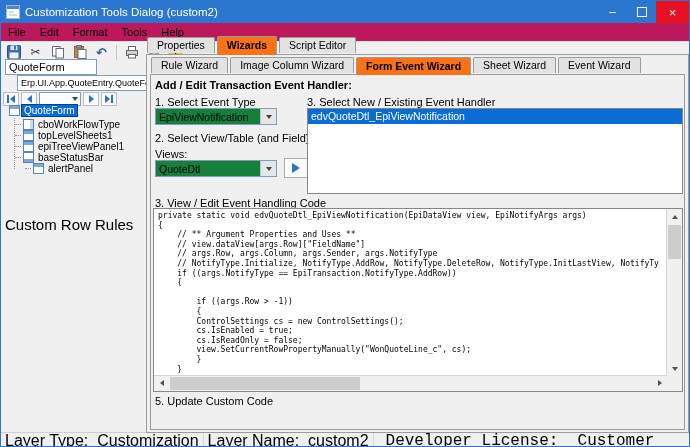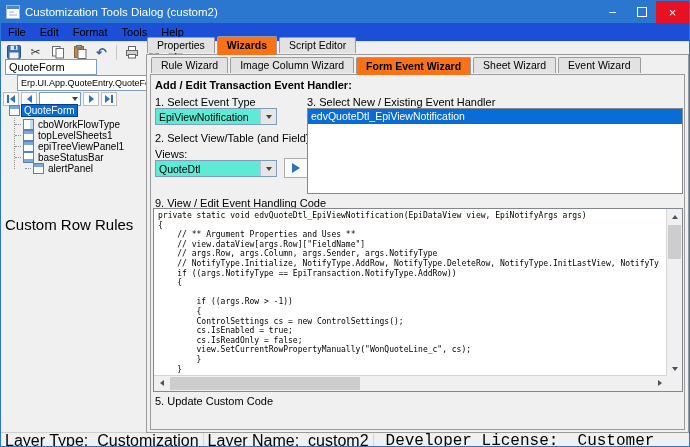--- a/index.html
+++ b/index.html
@@ -6,21 +6,21 @@
   body{font-family:"Liberation Sans","DejaVu Sans",sans-serif;font-size:11px;color:#000;background:#888;}
   #window{position:relative;width:690px;height:447px;box-sizing:border-box;background:#f0f0f0;border:1px solid #2b77cf;overflow:hidden;}
   
   .titlebar{position:absolute;left:0;top:0;right:0;height:22px;background:#2b77cf;display:flex;align-items:center;color:#fff;}
   .titlebar .app-icon{margin:0 5px 0 5px;display:flex;}
   .titlebar .title{flex:1;font-size:11.5px;white-space:nowrap;overflow:hidden;}
   .winbtn{width:29px;height:22px;display:flex;align-items:center;justify-content:center;font-size:12px;cursor:default;}
   .winbtn.close{background:#e81123;width:33px;font-size:13px;}
   .maxbox{width:8px;height:8px;border:1px solid #fff;display:block;}
   
-  .menubar{position:absolute;left:0;top:22px;right:0;height:18px;display:flex;align-items:center;background:#1d4ed8;border-bottom:1px solid #e3e3e3;}
+  .menubar{position:absolute;left:0;top:22px;right:0;height:18px;display:flex;align-items:center;background:#be185d;border-bottom:1px solid #e3e3e3;}
   .menu-item{padding:1px 7px;}
   
   .toolbar{position:absolute;left:3px;top:41px;height:20px;display:flex;align-items:center;gap:3px;}
   .tbtn{width:19px;height:19px;display:flex;align-items:center;justify-content:center;}
   .tsep{width:1px;height:15px;background:#c6c6c6;margin:0 2px;}
   .glyph-cut{font-size:12px;color:#333;}
   .glyph-undo{font-size:13px;font-weight:bold;color:#2f5fa5;}
   
   .field-box{position:absolute;background:#fff;border:1px solid #7f9db9;display:flex;align-items:center;padding-left:3px;white-space:nowrap;overflow:hidden;}
   .nav{position:absolute;left:2px;top:90px;height:15px;display:flex;gap:2px;align-items:center;}
@@ -37,21 +37,21 @@
   .tree-label{padding:0 2px;}
   .tree-label.selected{background:#0a6cd6;color:#fff;outline:1px solid #07408a;}
   .static-label{position:absolute;white-space:nowrap;}
   
   .tabs{position:absolute;display:flex;align-items:flex-end;z-index:2;}
   .tab{height:15px;line-height:14px;margin-bottom:2px;padding:0 9px;background:#e2e2e2;border:1px solid #9b9b9b;border-bottom:none;margin-right:2px;border-radius:2px 2px 0 0;font-size:10.5px;white-space:nowrap;}
   .tab.selected{height:18px;line-height:16px;margin-bottom:0;background:#f97316;font-weight:bold;}
   .subtab.selected{height:17px;}
   .page{position:absolute;background:#f0f0f0;border:1px solid #9b9b9b;z-index:1;}
   
-  .combo{position:absolute;height:17px;box-sizing:border-box;background:#5eead4;border:1px solid #7f9db9;display:flex;align-items:center;}
+  .combo{position:absolute;height:17px;box-sizing:border-box;background:#15803d;border:1px solid #7f9db9;display:flex;align-items:center;}
   .combo .val{flex:1;padding-left:3px;font-size:10.5px;white-space:nowrap;overflow:hidden;}
   .combo .dd{width:15px;align-self:stretch;background:#e6e6e6;border-left:1px solid #b5c7d8;display:flex;align-items:center;justify-content:center;}
   .playbtn{position:absolute;width:24px;height:20px;box-sizing:border-box;border:1px solid #adadad;background:#fbfbfb;display:flex;align-items:center;justify-content:center;}
   .tri-play{width:0;height:0;border-top:5px solid transparent;border-bottom:5px solid transparent;border-left:8px solid #2f6fc4;}
   .listbox{position:absolute;background:#fff;border:1px solid #828790;overflow:hidden;}
   .list-item.selected{height:15px;line-height:15px;background:#0a6cd6;color:#fff;padding-left:3px;font-size:10.5px;}
   .btn{position:absolute;height:19px;box-sizing:border-box;background:#ededed;border:1px solid #747474;font-size:10.5px;display:flex;align-items:center;justify-content:center;white-space:nowrap;}
   
   .codebox{position:absolute;background:#fff;border:1px solid #828790;overflow:hidden;}
   .codebox pre{position:absolute;left:4px;top:2px;right:17px;bottom:17px;margin:0;overflow:hidden;font-family:"DejaVu Sans Mono","Liberation Mono",monospace;font-size:8px;line-height:9.6px;tab-size:4;-moz-tab-size:4;white-space:pre;}
@@ -263,21 +263,21 @@
   </div>
   <div class="playbtn" style="left:283px;top:157px;z-index:2;">
     <i class="tri-play"></i>
   </div>
 
   <div class="static-label" style="left:306px;top:95px;z-index:2;">3. Select New / Existing Event Handler</div>
   <div class="listbox" style="left:306px;top:107px;width:374px;height:84px;z-index:2;">
     <div class="list-item selected">edvQuoteDtl_EpiViewNotification</div>
   </div>
 
-  <div class="static-label" style="left:154px;top:196px;z-index:2;">9. View / Edit Event Handling Code</div>
+  <div class="static-label" style="left:154px;top:196px;z-index:2;">3. View / Edit Event Handling Code</div>
   <div class="codebox" style="left:152px;top:207px;width:528px;height:182px;z-index:2;">
     <pre>private static void edvQuoteDtl_EpiViewNotification(EpiDataView view, EpiNotifyArgs args)
 {
 	// ** Argument Properties and Uses **
 	// view.dataView[args.Row]["FieldName"]
 	// args.Row, args.Column, args.Sender, args.NotifyType
 	// NotifyType.Initialize, NotifyType.AddRow, NotifyType.DeleteRow, NotifyType.InitLastView, NotifyTy
 	if ((args.NotifyType == EpiTransaction.NotifyType.AddRow))
 	{
 

